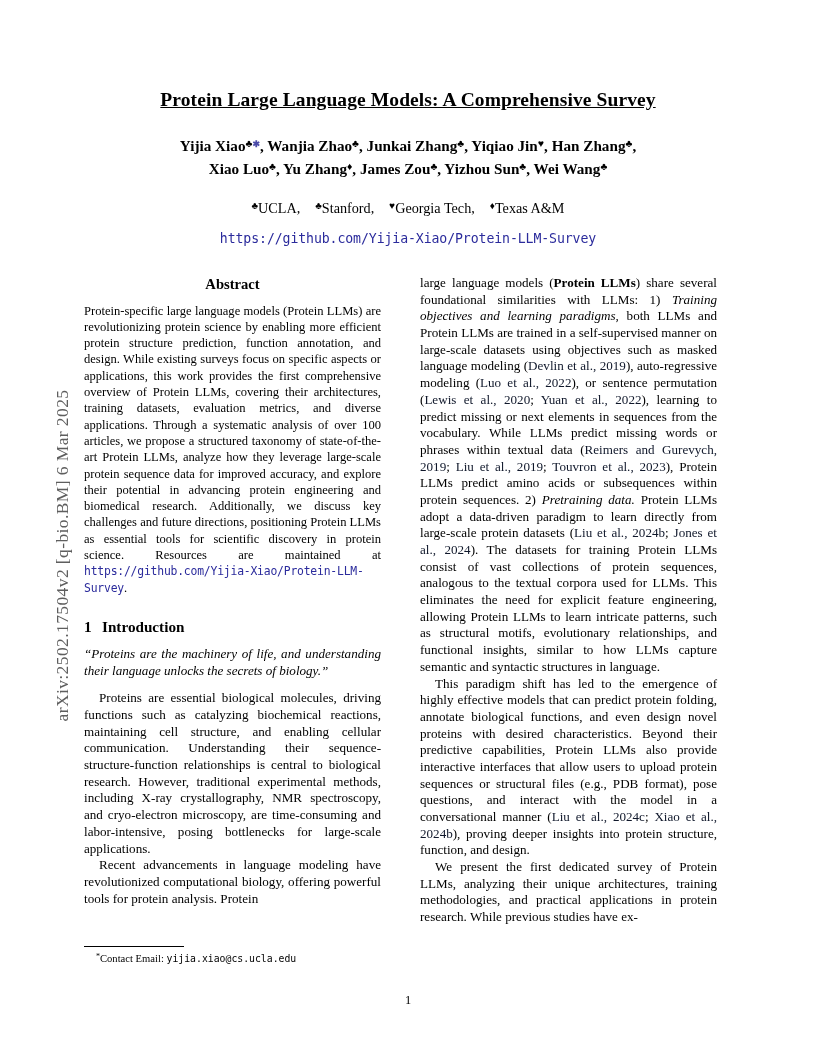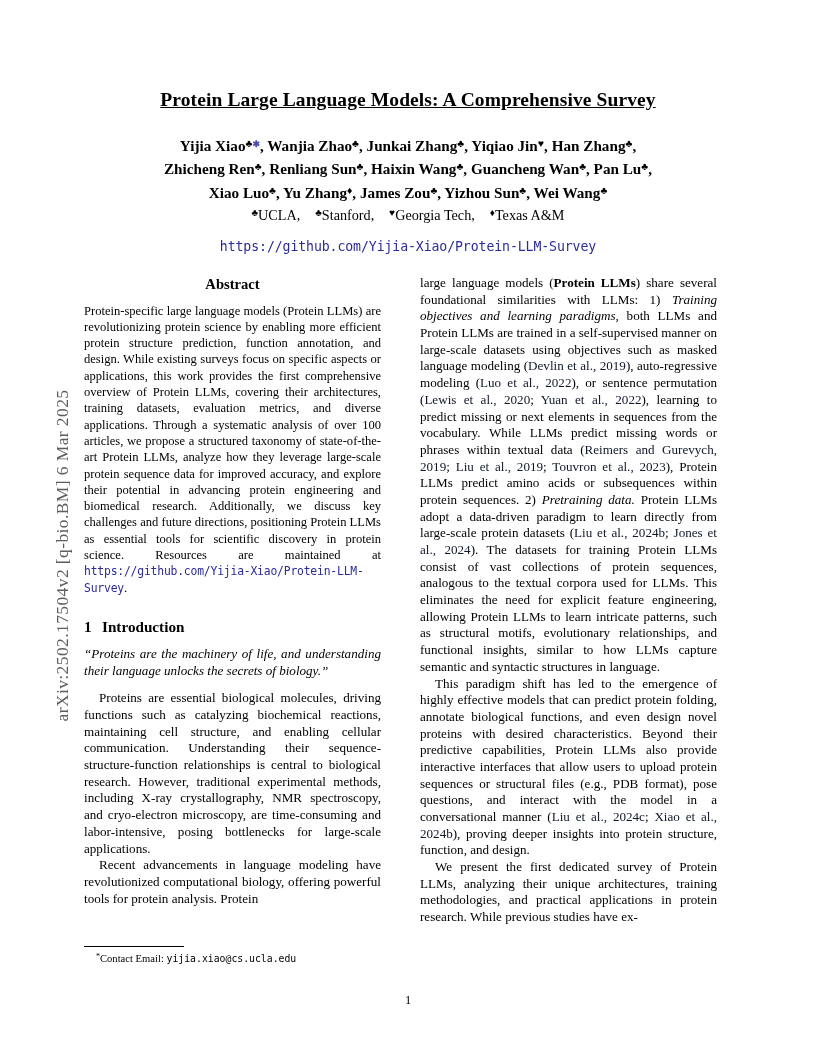--- a/index.html
+++ b/index.html
@@ -58,21 +58,21 @@
     font-size: 10.5px;
     vertical-align: 0.38em;
     font-weight: bold;
   }
   .authors .star {
     font-size: 9px;
     vertical-align: 0.45em;
     color: #4a4aa8;
   }
   .affils {
-    margin-top: 2px;
+    margin-top: 18px;
     font-size: 14.2px;
     line-height: 1.4;
   }
   .affils .sym {
     font-size: 10px;
     vertical-align: 0.38em;
   }
   .affils .gap {
     display: inline-block;
     width: 15px;
@@ -204,27 +204,20 @@
 
     <div class="authors">
       <div>
         <span>Yijia Xiao</span><span class="sym">♣</span><span class="star">✱</span>,
         <span>Wanjia Zhao</span><span class="sym">♣</span>,
         <span>Junkai Zhang</span><span class="sym">♣</span>,
         <span>Yiqiao Jin</span><span class="sym">♥</span>,
         <span>Han Zhang</span><span class="sym">♣</span>,
       </div>
       <div>
-        <span>Zhicheng Ren</span><span class="sym">♣</span>,
-        <span>Renliang Sun</span><span class="sym">♣</span>,
-        <span>Haixin Wang</span><span class="sym">♣</span>,
-        <span>Guancheng Wan</span><span class="sym">♣</span>,
-        <span>Pan Lu</span><span class="sym">♣</span>,
-      </div>
-      <div>
         <span>Xiao Luo</span><span class="sym">♣</span>,
         <span>Yu Zhang</span><span class="sym">♦</span>,
         <span>James Zou</span><span class="sym">♣</span>,
         <span>Yizhou Sun</span><span class="sym">♣</span>,
         <span>Wei Wang</span><span class="sym">♣</span>
       </div>
     </div>
 
     <div class="affils">
       <span class="sym">♣</span><span>UCLA,</span><span class="gap"></span><span class="sym">♣</span><span>Stanford,</span><span class="gap"></span><span class="sym">♥</span><span>Georgia Tech,</span><span class="gap"></span><span class="sym">♦</span><span>Texas A&amp;M</span>

